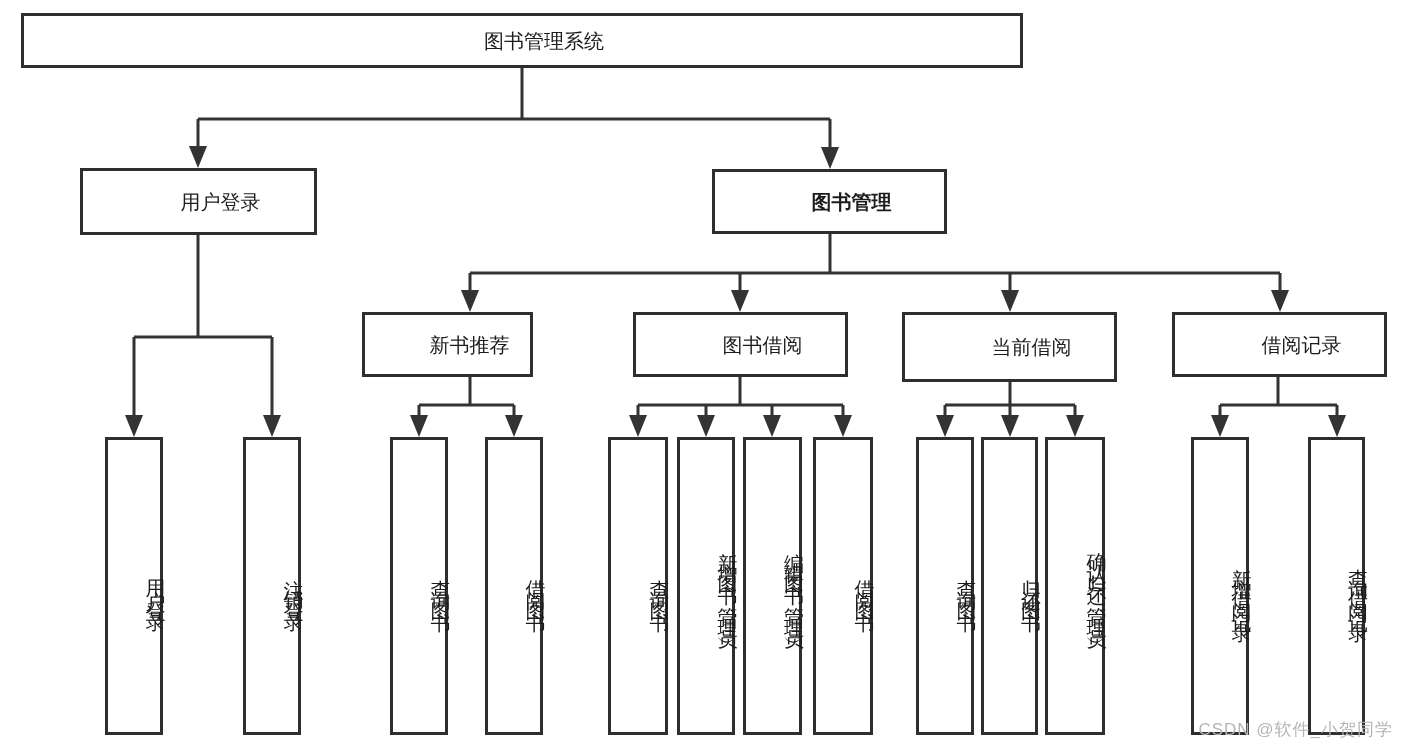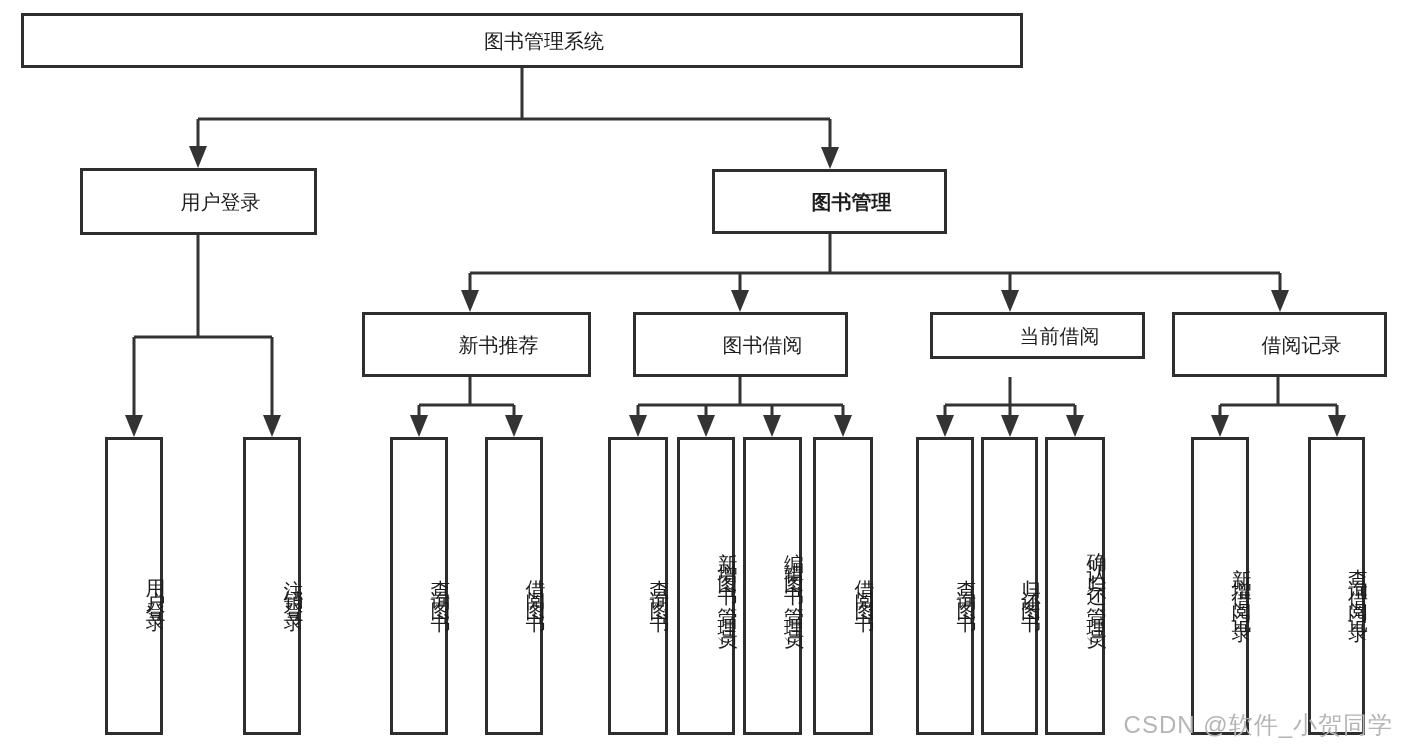--- a/index.html
+++ b/index.html
@@ -11,21 +11,21 @@
   .box{
     position:absolute;box-sizing:border-box;background:#ffffff;border:3px solid #2e2e2e;
     display:flex;align-items:center;justify-content:center;z-index:2;
     font-size:20px;line-height:1.2;white-space:nowrap;padding-left:44px;
   }
   .box.v span{
     writing-mode:vertical-rl;text-orientation:mixed;letter-spacing:11px;line-height:1;
   }
   .watermark{
     position:absolute;right:12px;bottom:6px;z-index:3;
-    font-size:24px;letter-spacing:1px;color:#b5b5b5;white-space:nowrap;
+    font-size:17px;letter-spacing:1px;color:#b5b5b5;white-space:nowrap;
   }
 </style>
 </head>
 <body>
 
 <div class="stage">
 
   <svg class="connectors" viewBox="0 0 1405 747" aria-hidden="true">
     <path d="M522 68V119 M198 119H830 M198 119V148 M830 119V149
          M198 235V337 M134 337H272 M134 337V417 M272 337V417
@@ -50,27 +50,27 @@
     <span>图书管理系统</span>
   </div>
 
   <div class="box h" style="left:80px;top:168px;width:237px;height:67px;">
     <span>用户登录</span>
   </div>
   <div class="box h" style="left:712px;top:169px;width:235px;height:65px;font-weight:bold;">
     <span>图书管理</span>
   </div>
 
-  <div class="box h" style="left:362px;top:312px;width:229px;height:65px;">
+  <div class="box h" style="left:362px;top:312px;width:171px;height:65px;">
     <span>新书推荐</span>
   </div>
   <div class="box h" style="left:633px;top:312px;width:215px;height:65px;text-align:center;">
     <span>图书借阅</span>
   </div>
-  <div class="box h" style="left:930px;top:312px;width:215px;height:47px;text-align:center;">
+  <div class="box h" style="left:902px;top:312px;width:215px;height:70px;text-align:center;">
     <span>当前借阅</span>
   </div>
   <div class="box h" style="left:1172px;top:312px;width:215px;height:65px;">
     <span>借阅记录</span>
   </div>
 
   <div class="box v" style="left:105px;top:437px;width:58px;height:298px;">
     <span>用户登录</span>
   </div>
   <div class="box v" style="left:243px;top:437px;width:58px;height:298px;">

